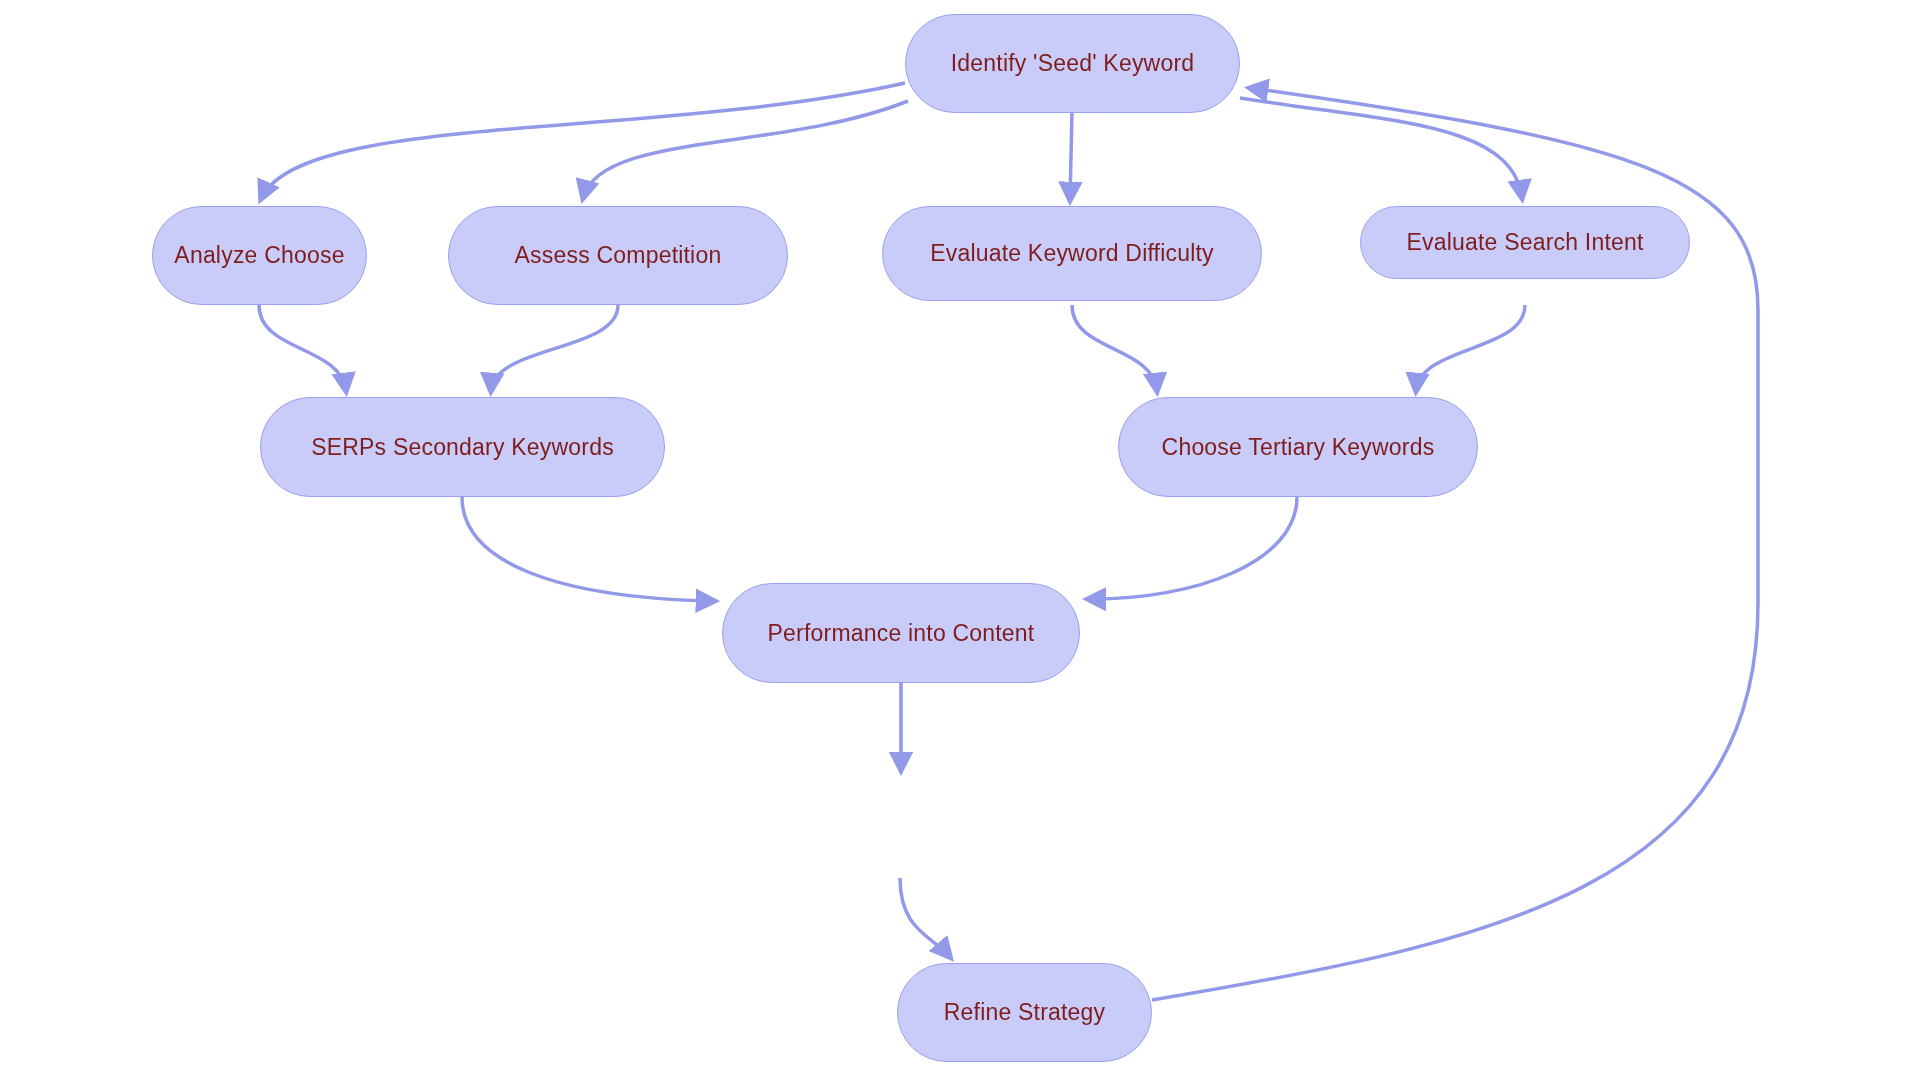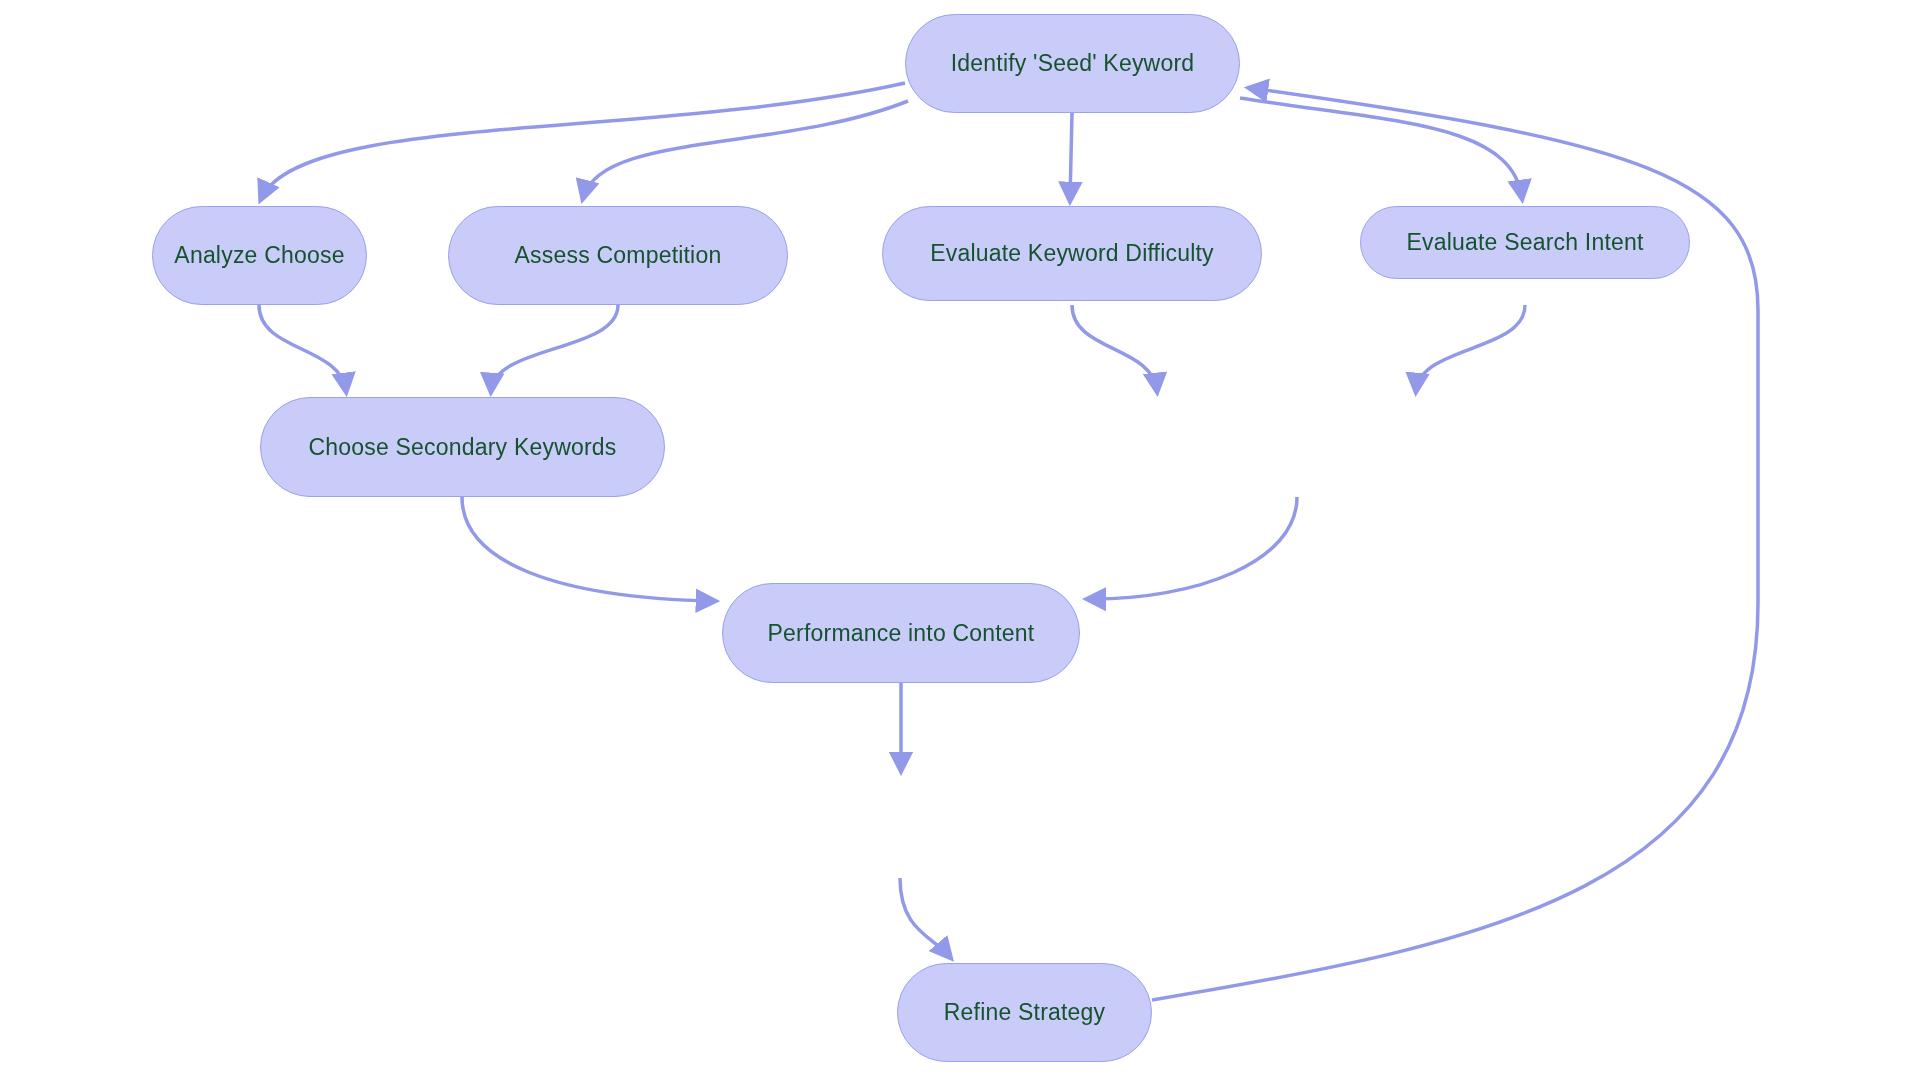--- a/index.html
+++ b/index.html
@@ -29,21 +29,21 @@
   }
   .node {
     position: absolute;
     box-sizing: border-box;
     background: #c9cbf8;
     border: 1.6px solid #9aa1ee;
     border-radius: 52px;
     display: flex;
     align-items: center;
     justify-content: center;
-    color: #14532d;
+    color: #7f1d1d;
     font-size: 23px;
     letter-spacing: 0.2px;
     white-space: nowrap;
   }
 </style>
 </head>
 <body>
 
 <div class="stage">
 
@@ -86,23 +86,26 @@
 
   <div class="node" style="left:882px; top:206px; width:380px; height:95px;">
     <span>Evaluate Keyword Difficulty</span>
   </div>
 
   <div class="node" style="left:1360px; top:206px; width:330px; height:73px;">
     <span>Evaluate Search Intent</span>
   </div>
 
   <div class="node" style="left:260px; top:397px; width:405px; height:100px;">
-    <span>Choose Secondary Keywords</span>
+    <span>SERPs Secondary Keywords</span>
   </div>
 
+  <div class="node" style="left:1118px; top:397px; width:360px; height:100px;">
+    <span>Choose Tertiary Keywords</span>
+  </div>
 
   <div class="node" style="left:722px; top:583px; width:358px; height:100px;">
     <span>Performance into Content</span>
   </div>
 
 
   <div class="node" style="left:897px; top:963px; width:255px; height:99px;">
     <span>Refine Strategy</span>
   </div>
 

